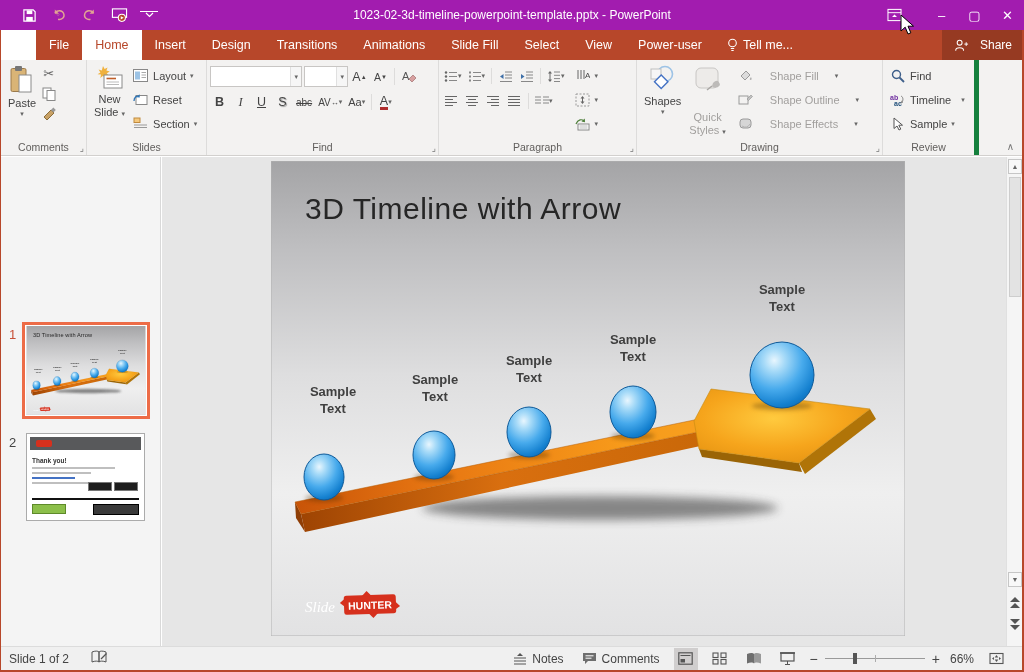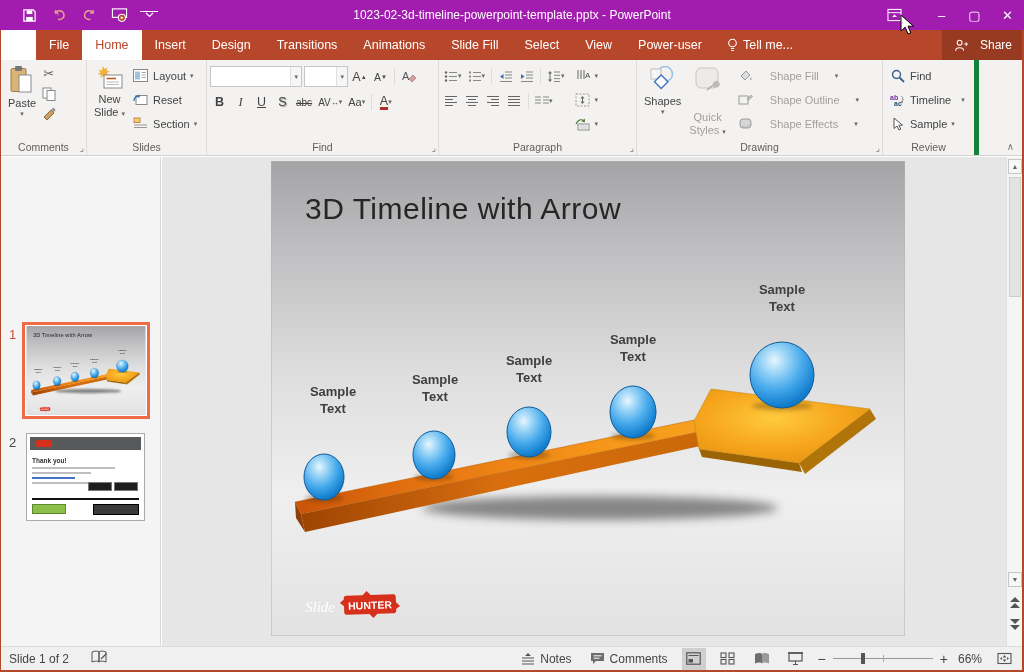--- a/index.html
+++ b/index.html
@@ -69,21 +69,21 @@
   .sbtn{position:absolute;left:1px;width:14px;height:15px;display:flex;align-items:center;justify-content:center;font-size:7px;color:#666;background:#F8F8F8;border:1px solid #C6C6C6;}
   .sb-up{top:2px;}
   .sb-down{top:415px;}
   .sb-thumb{position:absolute;left:2px;top:20px;width:12px;height:120px;background:#E3E3E3;border:1px solid #CDCDCD;}
   .navbtn{position:absolute;left:1px;width:14px;height:16px;display:flex;flex-direction:column;align-items:center;justify-content:center;gap:1px;}
   .sb-prev{top:438px;}
   .sb-next{top:460px;}
   
   .statusbar{position:absolute;left:1px;right:2px;bottom:2px;height:24px;background:#F0F0F0;border-top:1px solid #DCDCDC;display:flex;align-items:center;font-size:12px;color:#444;}
   .sb-left{display:flex;align-items:center;gap:22px;padding-left:8px;}
-  .sb-right{margin-left:auto;display:flex;align-items:center;gap:10px;padding-right:6px;}
+  .sb-right{margin-left:auto;display:flex;align-items:center;gap:10px;padding-right:14px;}
   .sb-item{display:flex;align-items:center;gap:5px;padding:0 4px;height:24px;}
   .viewbtn{width:24px;height:22px;display:flex;align-items:center;justify-content:center;}
   .viewbtn.sel{background:#D0CECE;}
   .zoomwrap{display:flex;align-items:center;gap:7px;}
   .ztrack{position:relative;width:100px;height:11px;}
   .ztrack .line{position:absolute;left:0;right:0;top:5px;height:1px;background:#9A9A9A;}
   .ztrack .tick{position:absolute;left:50%;top:2px;width:1px;height:7px;background:#ACACAC;}
   .ztrack .handle{position:absolute;left:28%;top:0;width:4px;height:11px;background:#555;}
   .edge-l{position:absolute;left:0;top:30px;bottom:0;width:1px;background:#B7472A;}
   .edge-r{position:absolute;right:0;top:30px;bottom:0;width:2px;background:#B7472A;}

